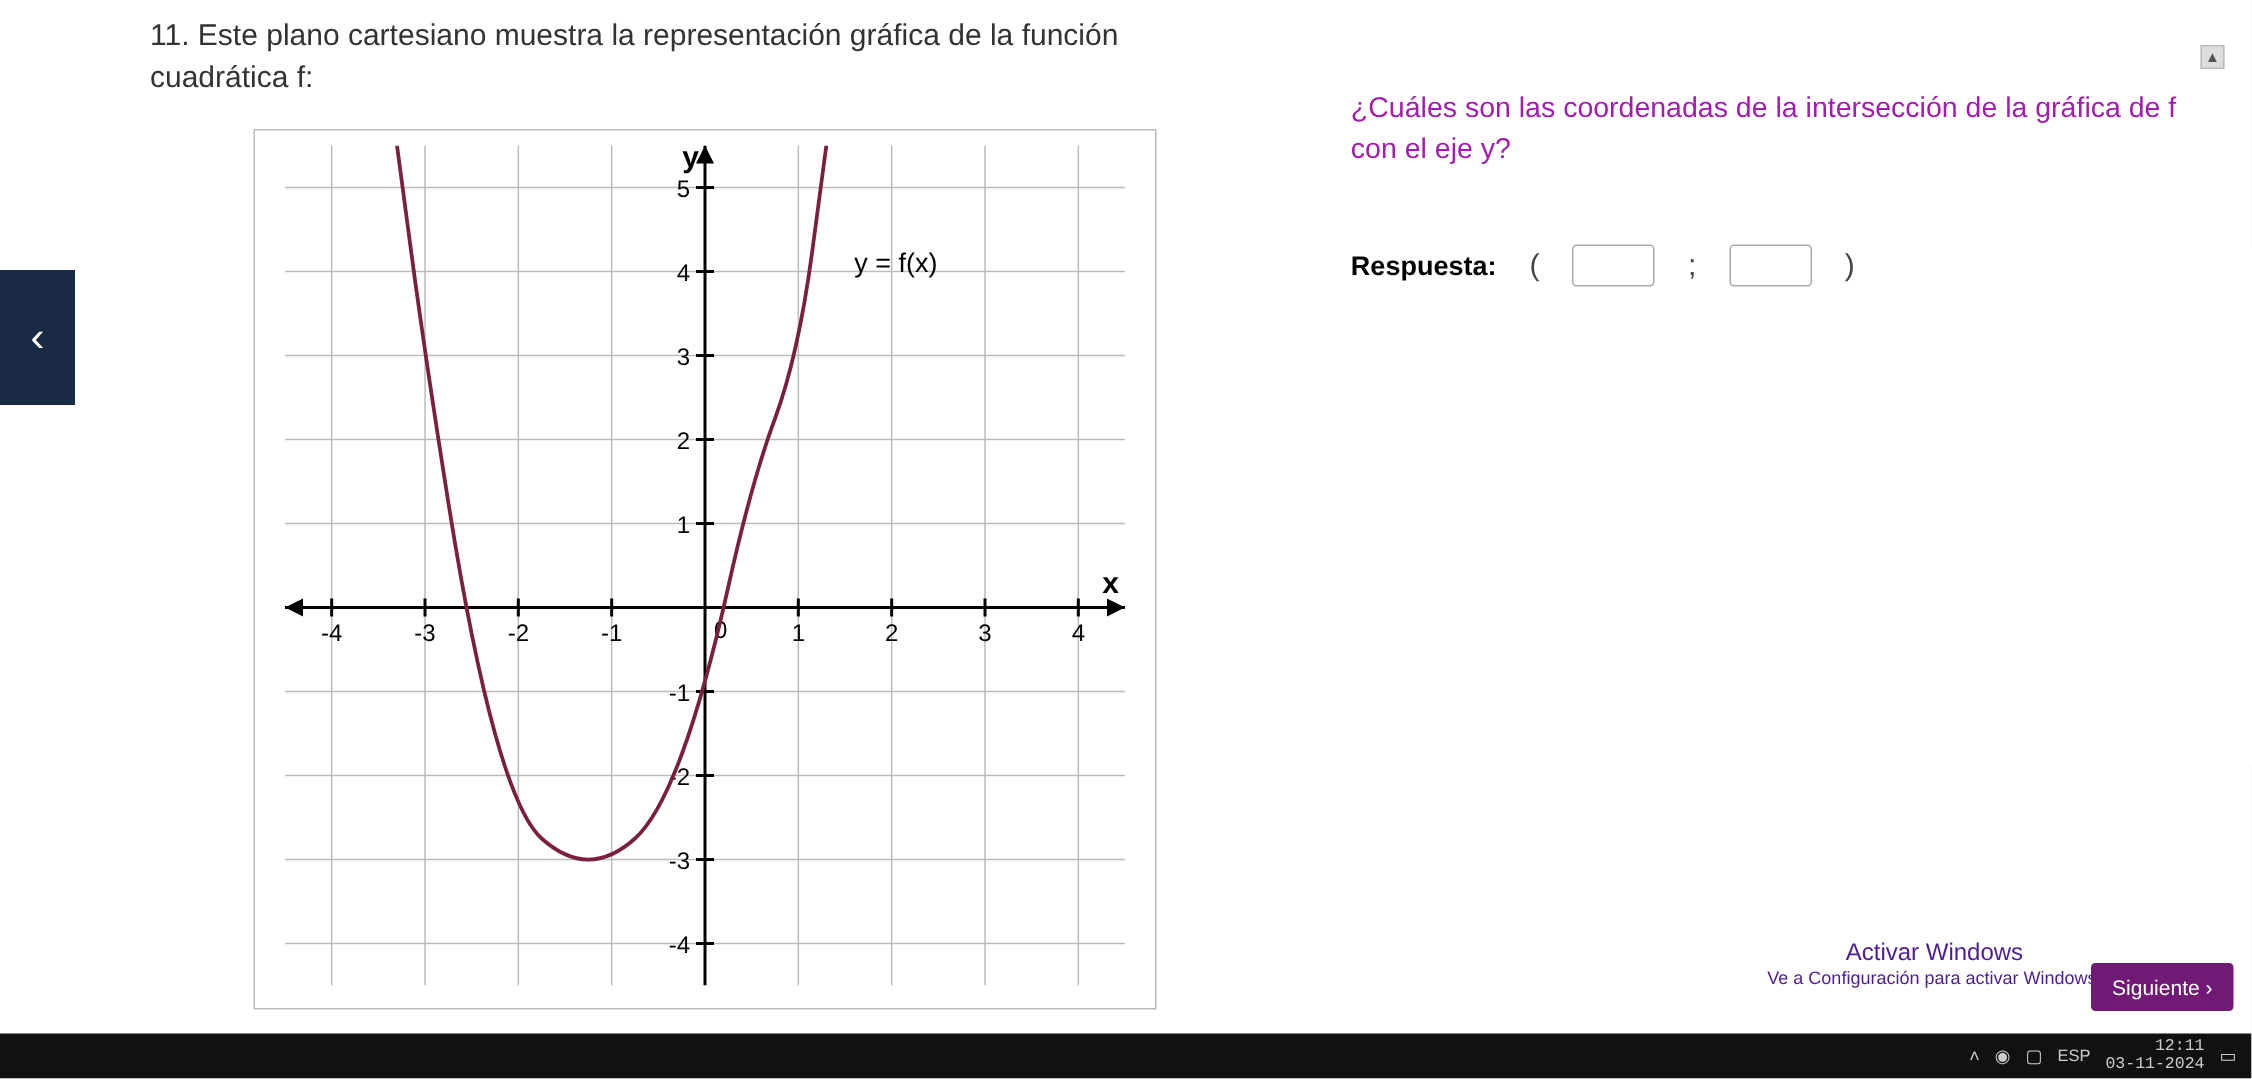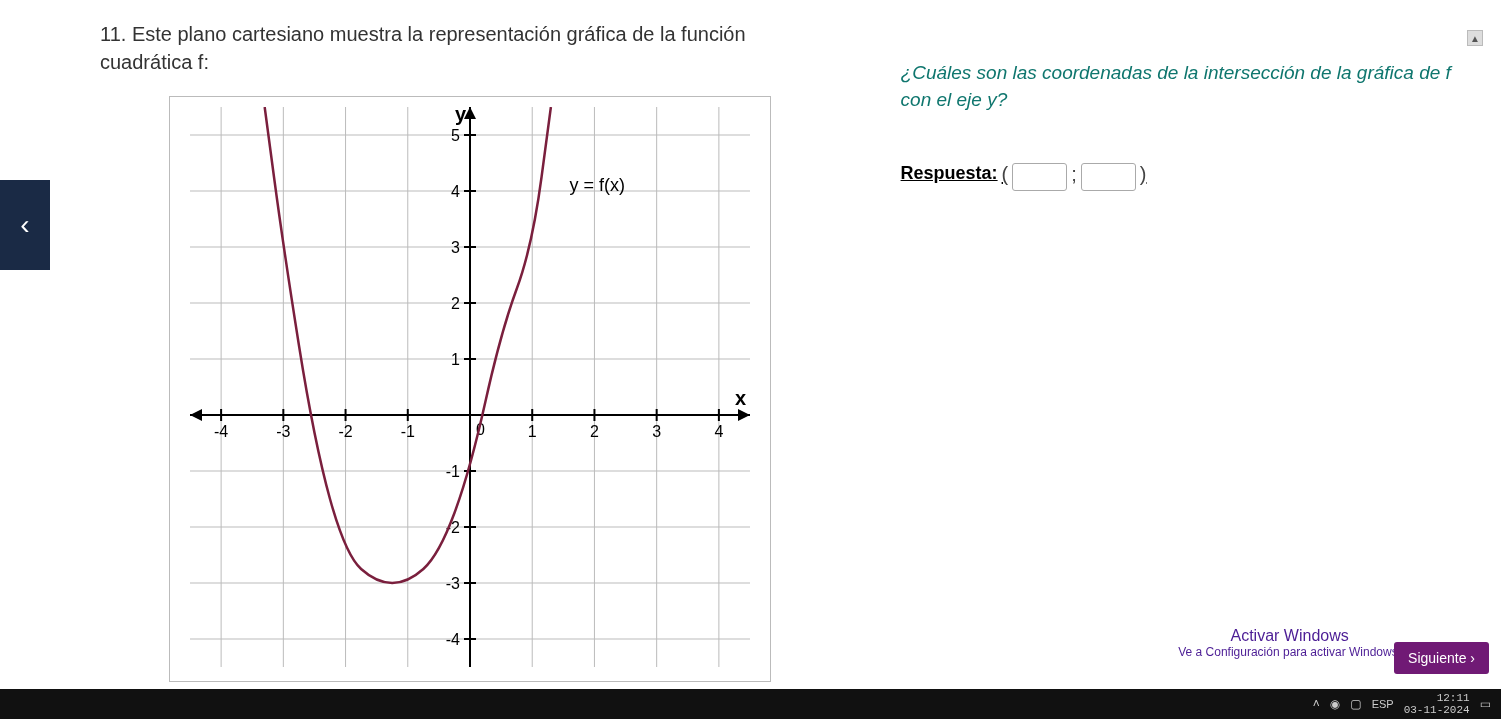--- a/index.html
+++ b/index.html
@@ -26,21 +26,21 @@
       background: #1a2a45;
       color: #fff;
       display: flex;
       align-items: center;
       justify-content: center;
       cursor: pointer;
       font-size: 28px;
     }
     .left-panel {
       flex: 0 0 58%;
-      padding: 20px 30px 10px 100px;
+      padding: 10px 30px 10px 100px;
       position: relative;
     }
     .right-panel {
       flex: 1;
       padding: 60px 40px 10px 30px;
       position: relative;
     }
     .prompt-text {
       font-size: 20px;
       color: #333;
@@ -51,31 +51,29 @@
       display: flex;
       justify-content: center;
     }
     .chart-box {
       border: 1px solid #bbb;
       background: #fff;
       padding: 10px 20px;
     }
     .question-text {
       font-size: 19px;
-      color: #0f766e;
+      color: #a21caf;
       line-height: 1.4;
       margin-bottom: 50px;
-      font-style: italic;
     }
     .answer-row {
       display: flex;
-      align-items: flex-start;
-      gap: 4px;
+      align-items: center;
+      gap: 22px;
       font-size: 18px;
-      text-decoration: underline;
     }
     .answer-label { font-weight: bold; }
     .paren { font-size: 20px; color: #444; }
     .answer-input {
       width: 55px;
       height: 28px;
       border: 1px solid #aaa;
       border-radius: 3px;
       text-align: center;
       font-size: 16px;

